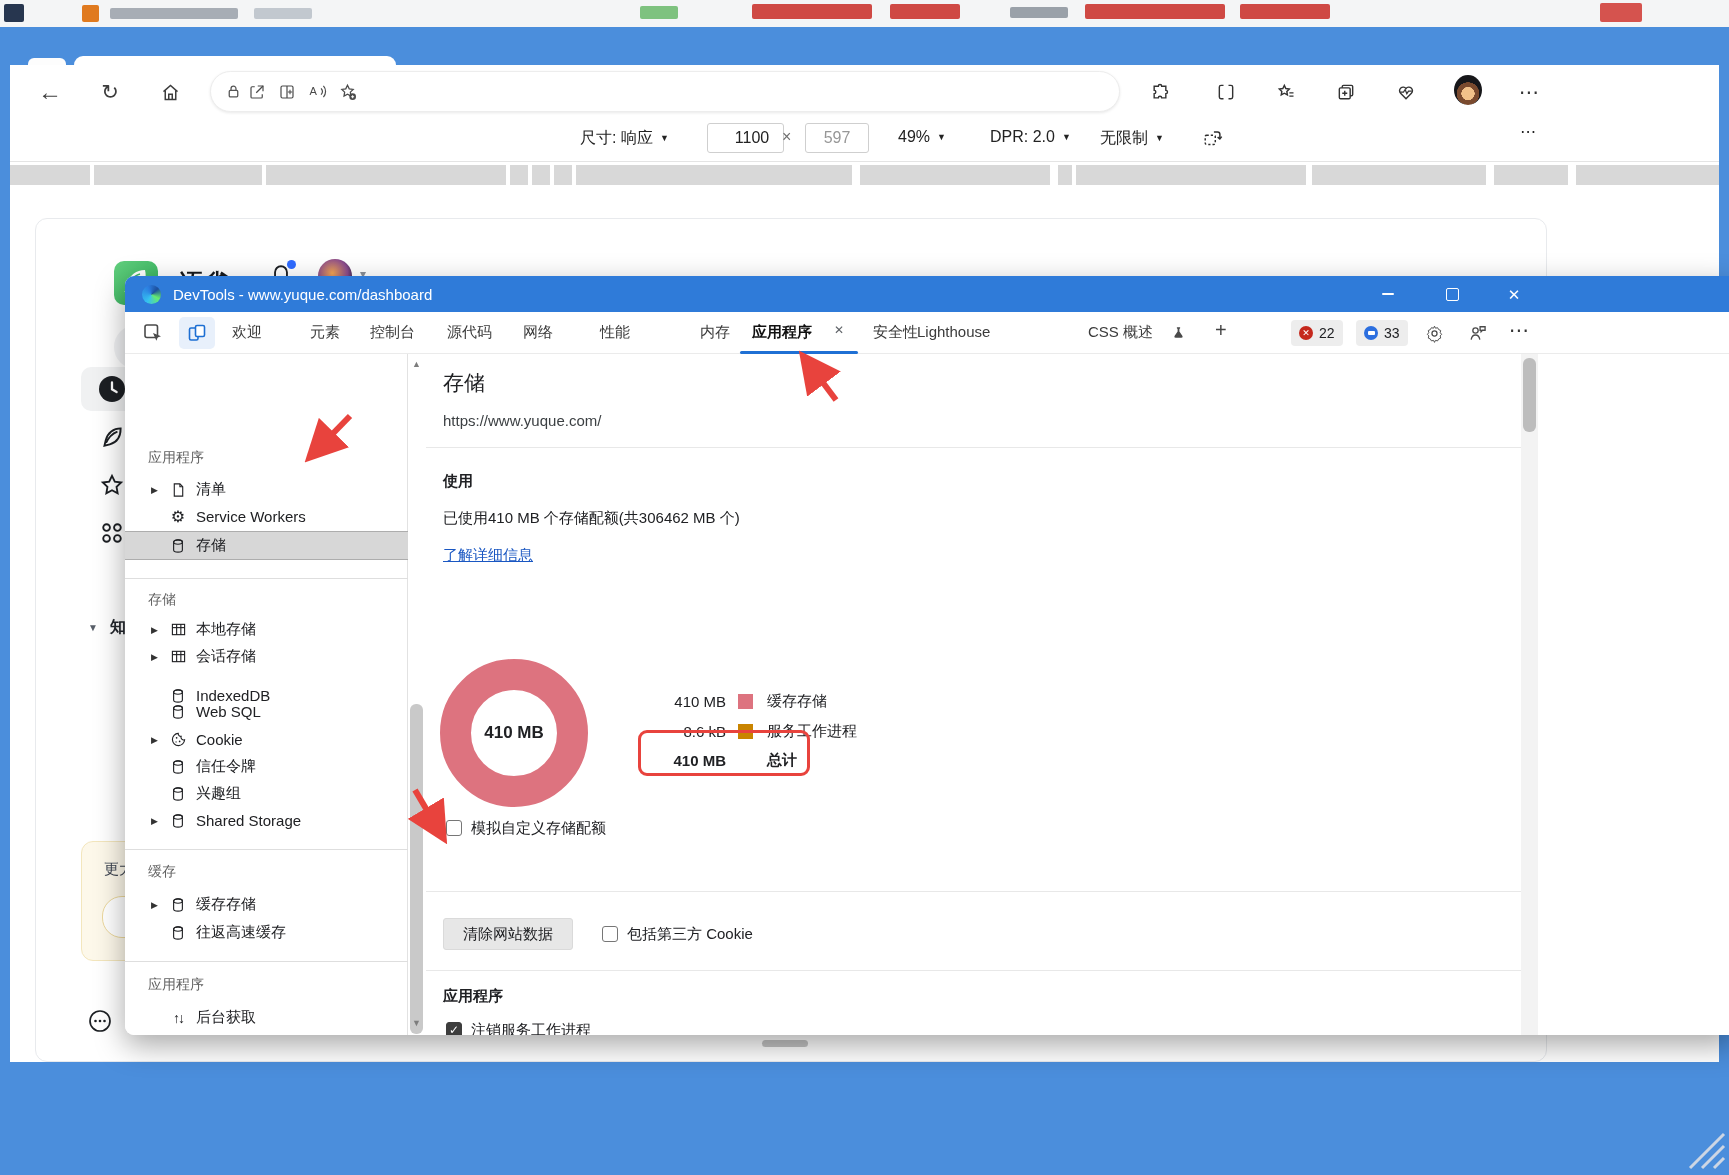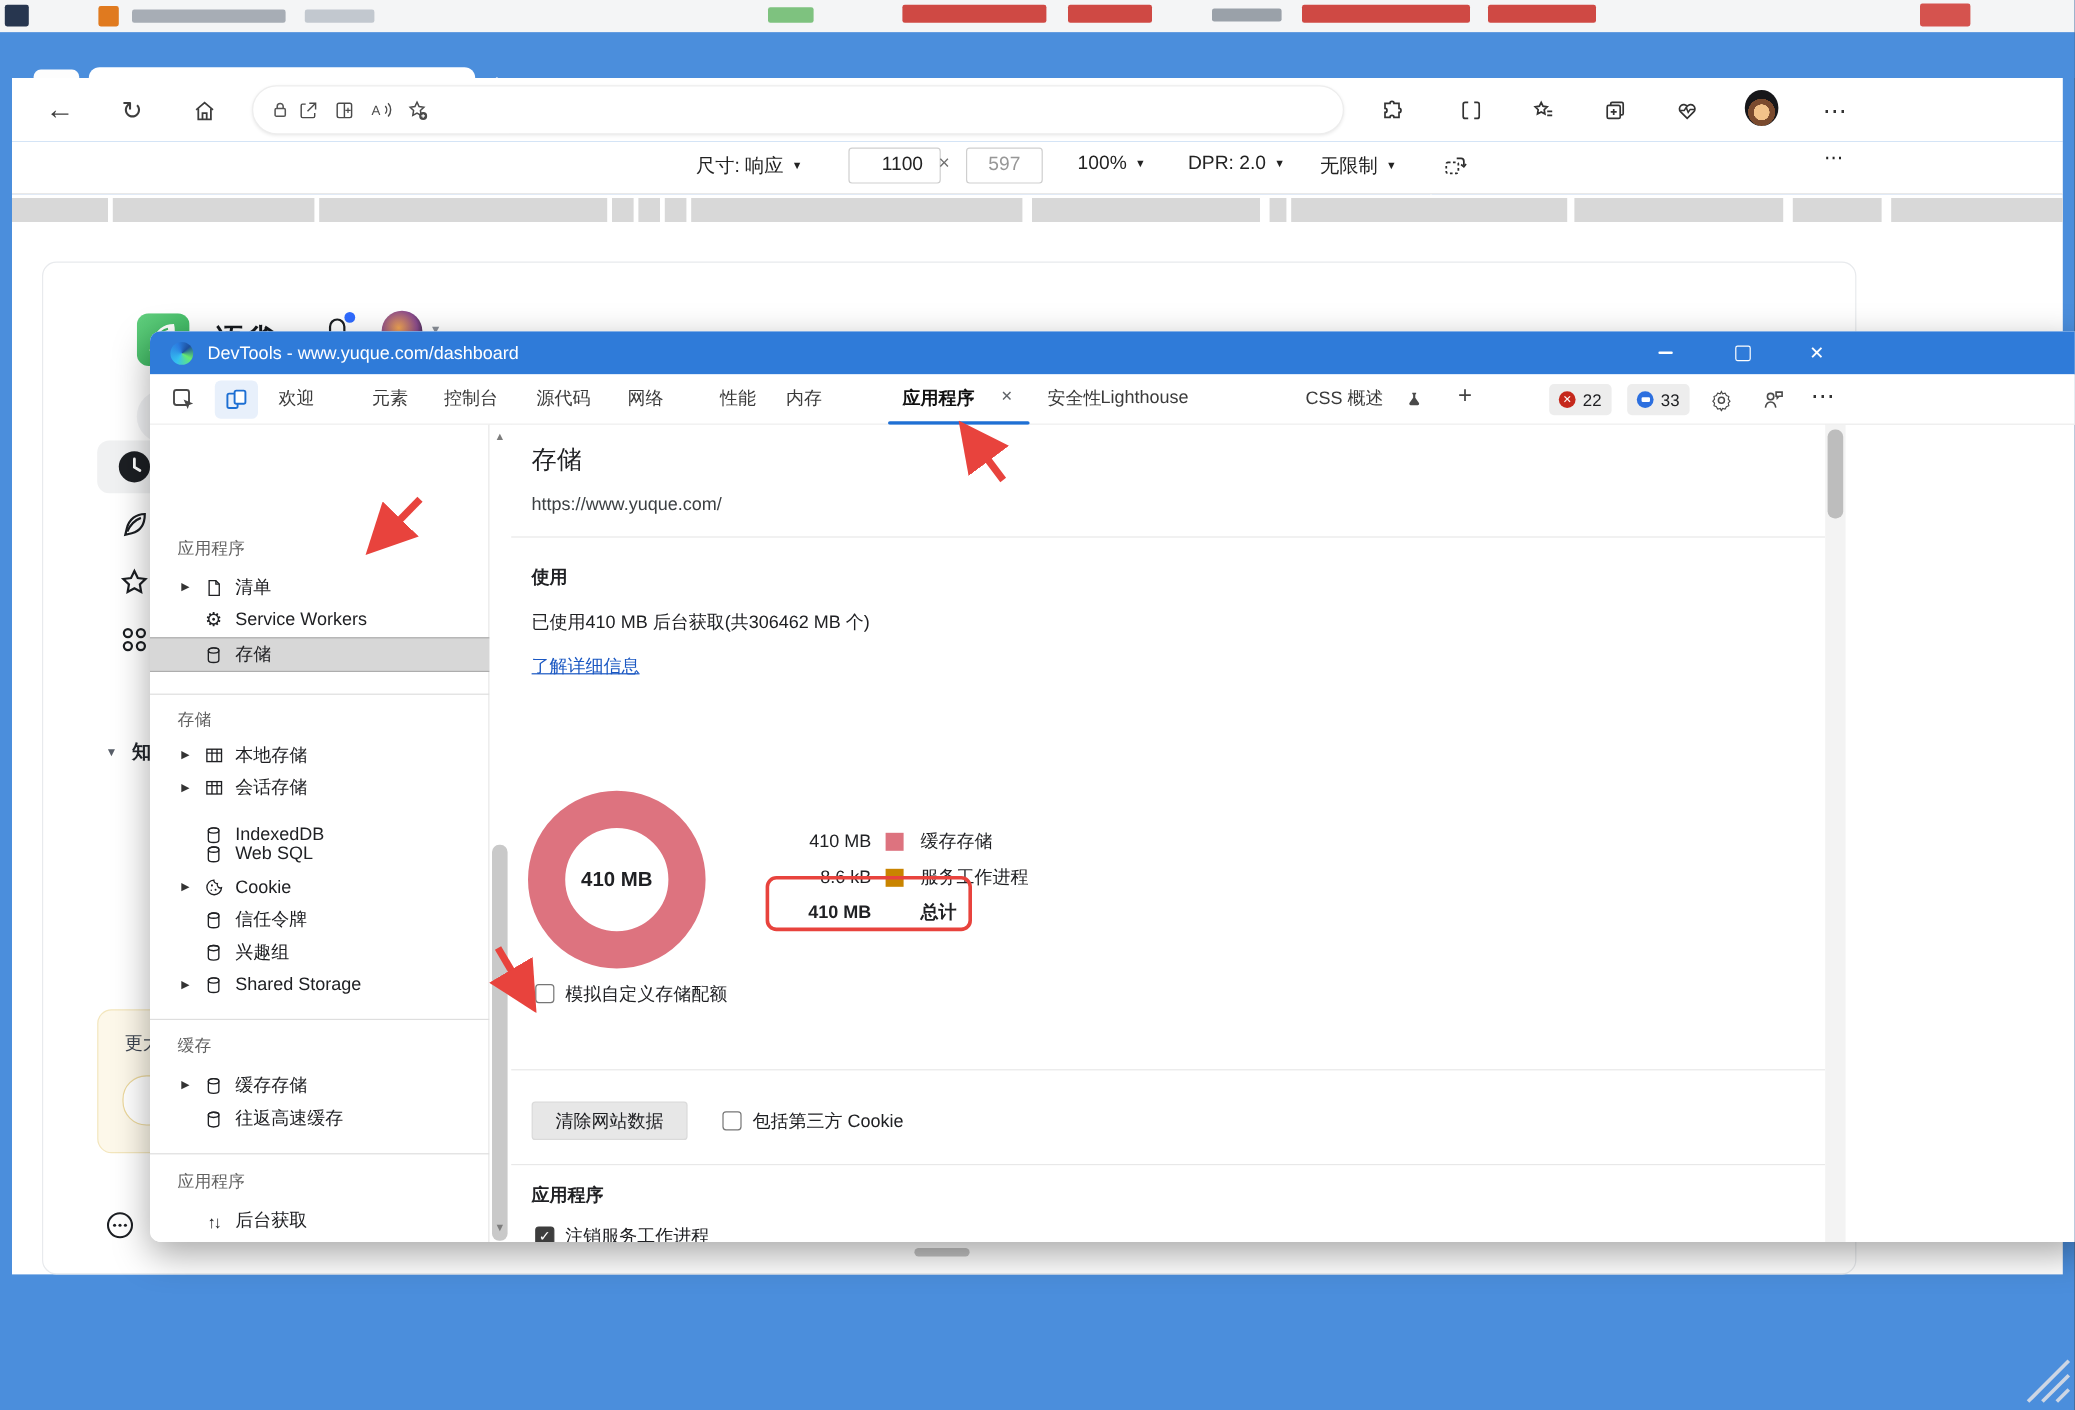--- a/index.html
+++ b/index.html
@@ -261,21 +261,21 @@
     <div class="tb-ic" style="left:1506px">
         <span style="font-size:20px;letter-spacing:2px;color:#333">⋯</span>
       </div>
   </div>
 
   <div class="r devicebar">
     <span class="dv" style="left:570px"><span>尺寸: 响应</span><span class="caret">▼</span></span>
     <input class="dim-input" style="left: 697px; padding-left: 13px;" value="1100">
     <span class="dv" style="left:772px;color:#6f6f6f">×</span>
     <input class="dim-input dim-muted" style="left: 795px;" value="597">
-    <span class="dv" style="left:888px"><span>100%</span><span class="caret">▼</span></span>
+    <span class="dv" style="left:888px"><span>49%</span><span class="caret">▼</span></span>
     <span class="dv" style="left:980px"><span>DPR: 2.0</span><span class="caret">▼</span></span>
     <span class="dv" style="left:1090px"><span>无限制</span><span class="caret">▼</span></span>
     <span class="dv ic" style="left:1192px;top:9px">
       <svg width="22" height="22" viewBox="0 0 24 24" fill="none" stroke="#2e2e2e" stroke-width="1.6">
           <rect x="3.5" y="9" width="11" height="10" rx="1.5" stroke-dasharray="2.4 2.2"></rect>
           <path d="M13 5.5h4A2.5 2.5 0 0 1 19.5 8v4"></path>
           <path d="M21.5 10.5L19.5 13l-2.5-2"></path>
         </svg>
     </span>
     <span class="dv" style="left:1510px;top:4px">⋯</span>
@@ -428,21 +428,21 @@
             <rect x="2.5" y="5" width="8.5" height="12" rx="1.5"></rect>
             <rect x="8.5" y="2.5" width="9" height="11" rx="1.5" fill="#fff"></rect>
           </svg>
       </span>
       <span class="dt-tab" style="left:107px">欢迎</span>
       <span class="dt-tab" style="left:185px">元素</span>
       <span class="dt-tab" style="left:245px">控制台</span>
       <span class="dt-tab" style="left:322px">源代码</span>
       <span class="dt-tab" style="left:398px">网络</span>
       <span class="dt-tab" style="left:475px">性能</span>
-      <span class="dt-tab" style="left:530px">内存</span>
+      <span class="dt-tab" style="left:575px">内存</span>
       <span class="dt-tab" style="left:627px;color:#111;font-weight:600">应用程序</span>
       <span class="dt-tab" style="left:709px;font-size:12px;color:#5f6368">✕</span>
       <span class="dt-underline" style="left:615px;width:118px"></span>
       <span class="dt-tab" style="left:748px">安全性</span>
       <span class="dt-tab" style="left:792px">Lighthouse</span>
       <span class="dt-tab" style="left:963px">CSS 概述</span>
       <span class="r ic" style="left:1047px;top:13px">
         <svg width="13" height="15" viewBox="0 0 16 16" fill="#4a4a4a">
             <path d="M6 1.5h4v1.2l-.9.9v3.2l3.8 5.4A1.6 1.6 0 0 1 11.6 14.5H4.4A1.6 1.6 0 0 1 3.1 12.2L6.9 6.8V3.6L6 2.7z"></path>
           </svg>
@@ -641,21 +641,21 @@
       <div class="thumb" style="top:350px;height:330px"></div>
       <span class="arr" style="top:664px">▼</span>
     </div>
 
     <div class="dt-main">
       <div class="m-h1">存储</div>
       <div class="m-origin">https://www.yuque.com/</div>
       <div class="m-hr" style="top:93px"></div>
 
       <div class="m-b" style="top:118px">使用</div>
-      <div class="m-t" style="top:155px">已使用410 MB 后台获取(共306462 MB 个)</div>
+      <div class="m-t" style="top:155px">已使用410 MB 个存储配额(共306462 MB 个)</div>
       <a class="m-link" style="top:192px">了解详细信息</a>
 
       <div class="donut">
         <span class="donut-label">410 MB</span>
       </div>
 
       <div class="lg-row" style="left:174px;top:336px">
         <span class="lg-val">410 MB</span>
         <span class="lg-sw" style="background:#dd737f"></span>
         <span class="lg-lbl">缓存存储</span>

